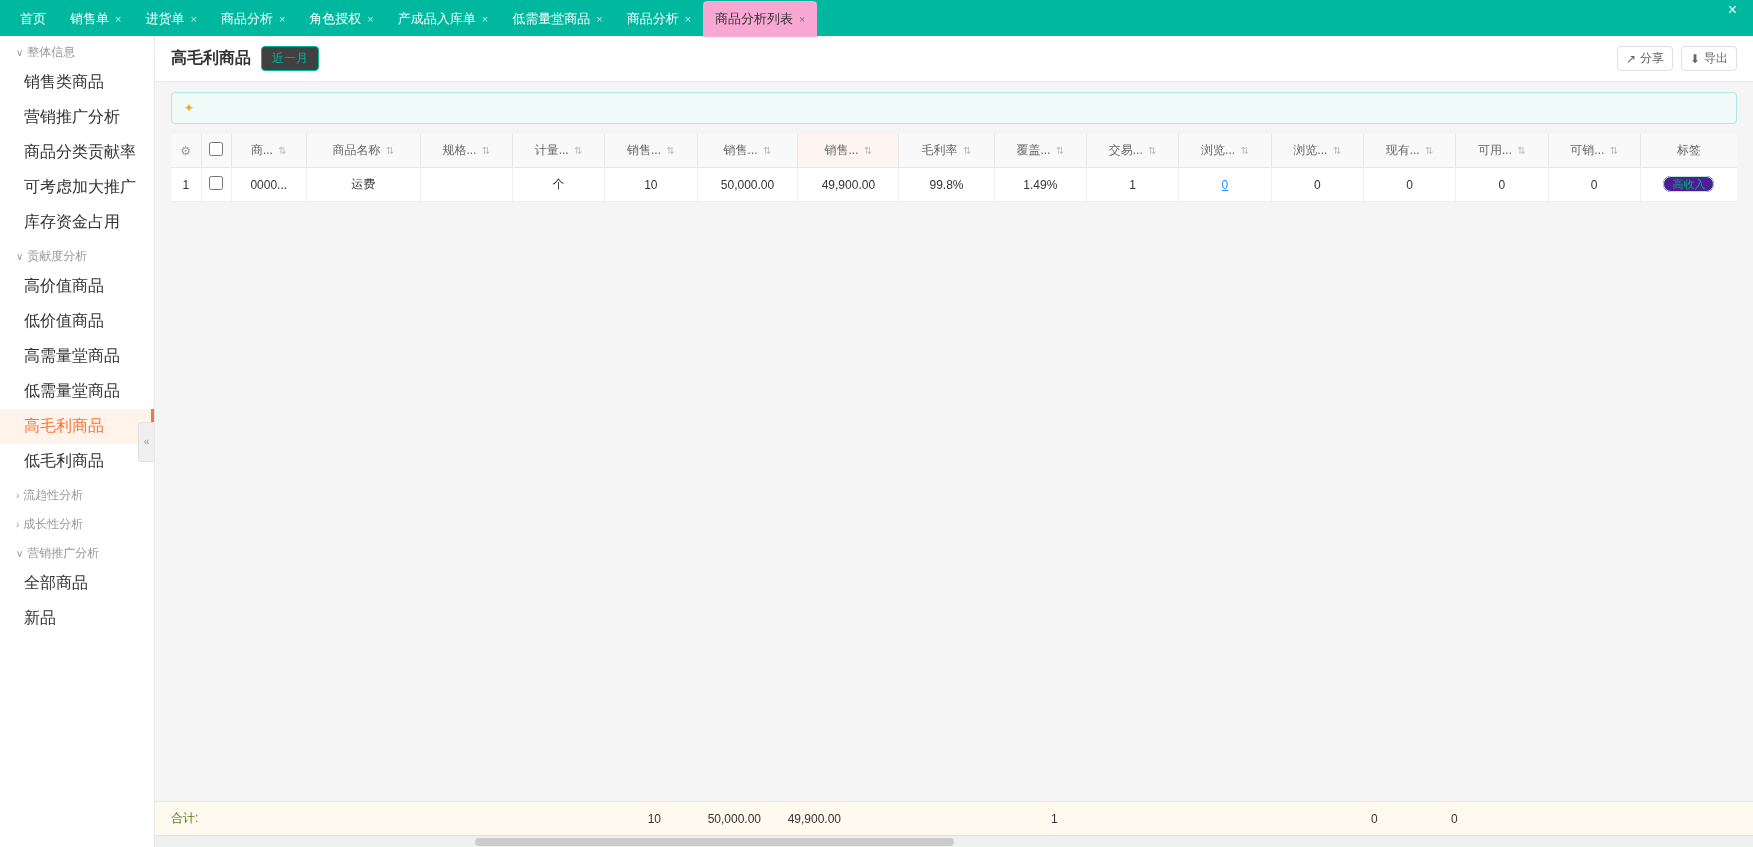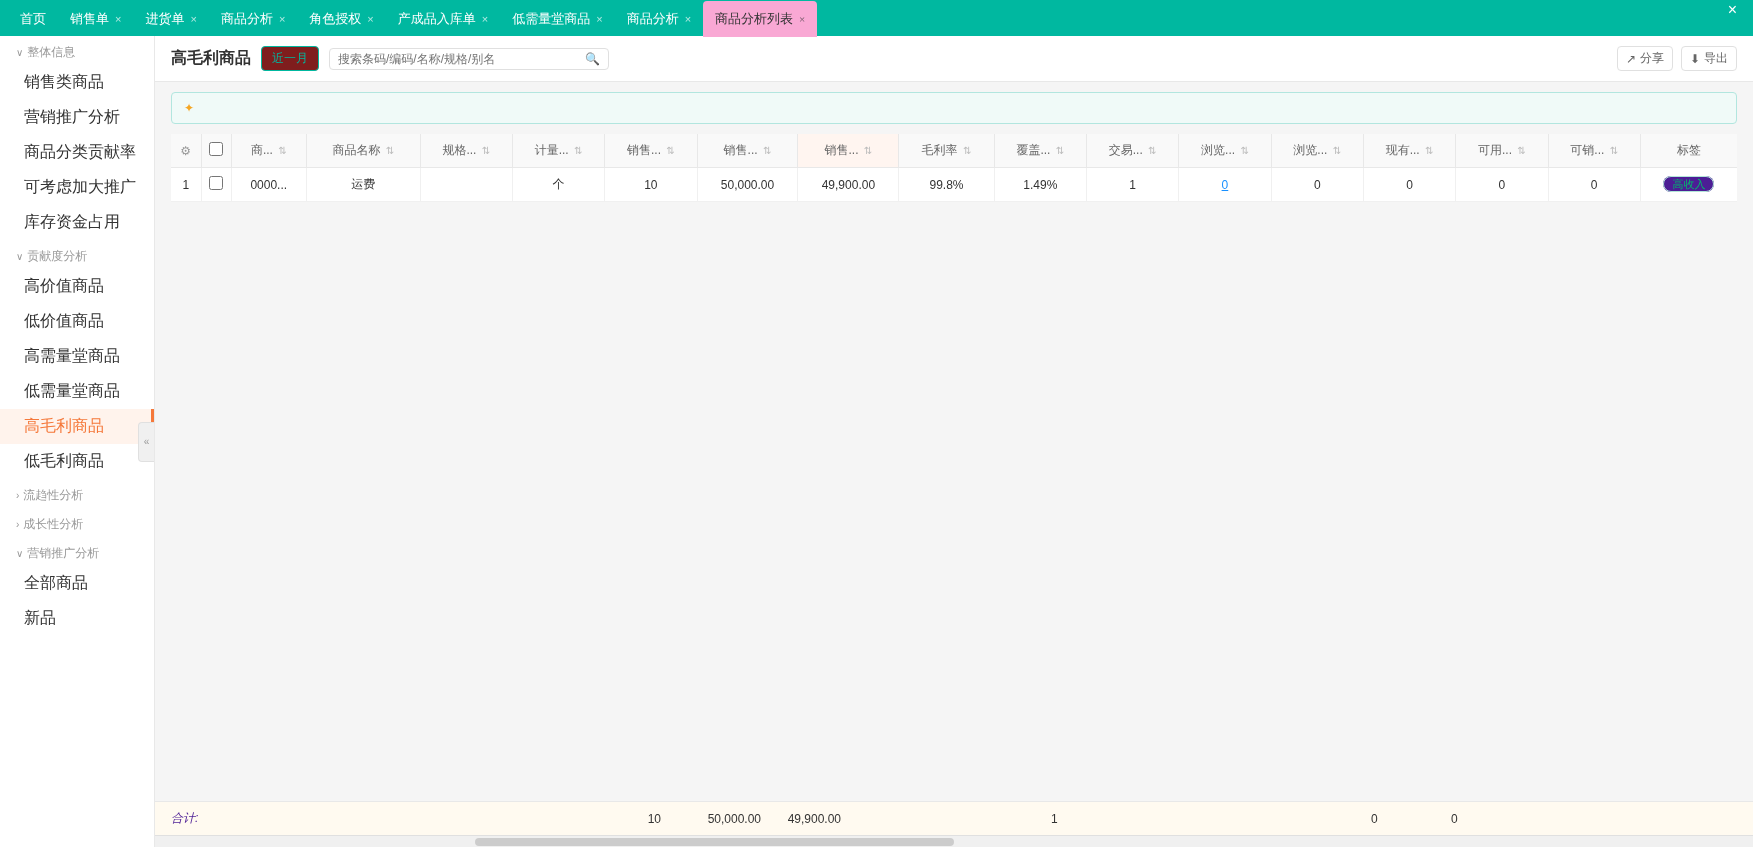--- a/index.html
+++ b/index.html
@@ -128,21 +128,21 @@
     .filter-btn {
       background: white;
       border: 1px solid #e0e0e0;
       border-radius: 4px;
       padding: 3px 10px;
       cursor: pointer;
       font-size: 12px;
       color: #333;
     }
     .filter-btn.active {
-      background: #7f1d1d;
+      background: #404040;
       border-color: #00b8a0;
       color: #00b8a0;
     }
     .search-box {
       display: flex;
       align-items: center;
       border: 1px solid #e0e0e0;
       border-radius: 4px;
       padding: 3px 8px;
       background: white;
@@ -241,21 +241,21 @@
     
     .footer-bar {
       background: #fffaf0;
       border-top: 1px solid #e8e8e8;
       padding: 8px 16px;
       display: flex;
       align-items: center;
       gap: 0;
       font-size: 12px;
     }
-    .footer-label { color: #4c1d95; padding-right: 16px; font-style: italic; }
+    .footer-label { color: #4d7c0f; padding-right: 16px; }
     .footer-cell {
       text-align: center;
       padding: 0 8px;
       color: #333;
       min-width: 80px;
     }
 
     
     .scroll-bar-container {
       height: 12px;
@@ -389,24 +389,20 @@
     <div class="collapse-btn">
       <span>«</span>
     </div>
   </div>
 
   <div class="content-area">
 
     <div class="content-header">
       <span class="content-title">高毛利商品</span>
       <button class="filter-btn active">近一月</button>
-      <div class="search-box">
-        <input type="text" placeholder="搜索条码/编码/名称/规格/别名" style="">
-        <span class="search-icon">🔍</span>
-      </div>
       <div class="action-btns">
         <button class="action-btn">
           <span>↗</span>
           <span>分享</span>
         </button>
         <button class="action-btn">
           <span>⬇</span>
           <span>导出</span>
         </button>
       </div>

